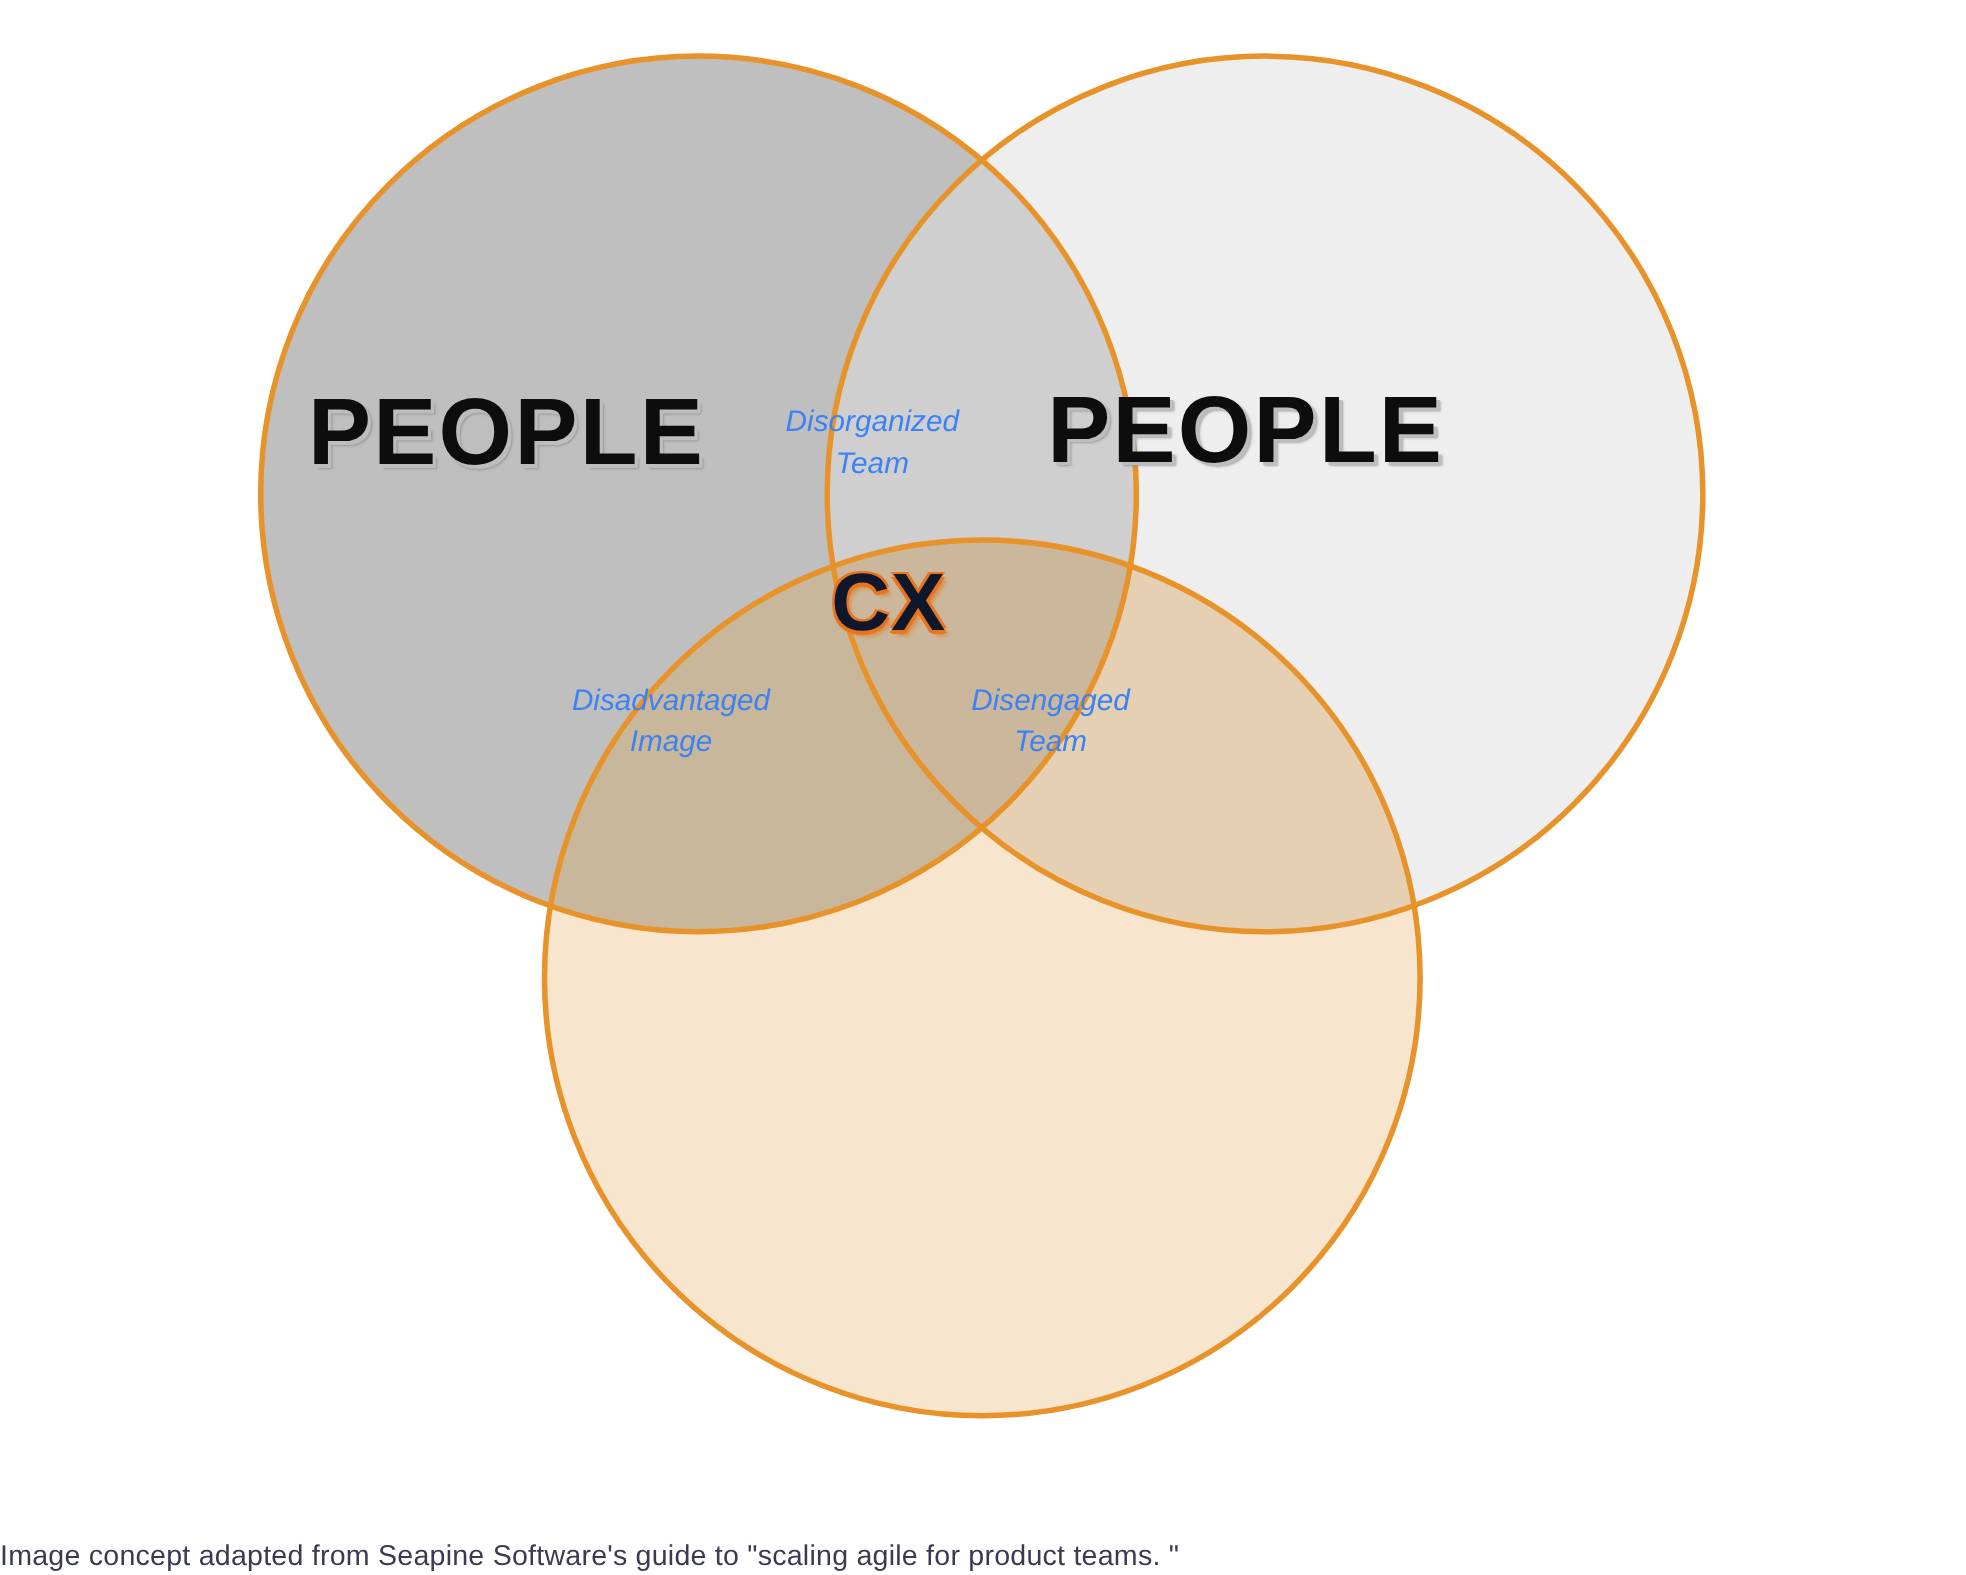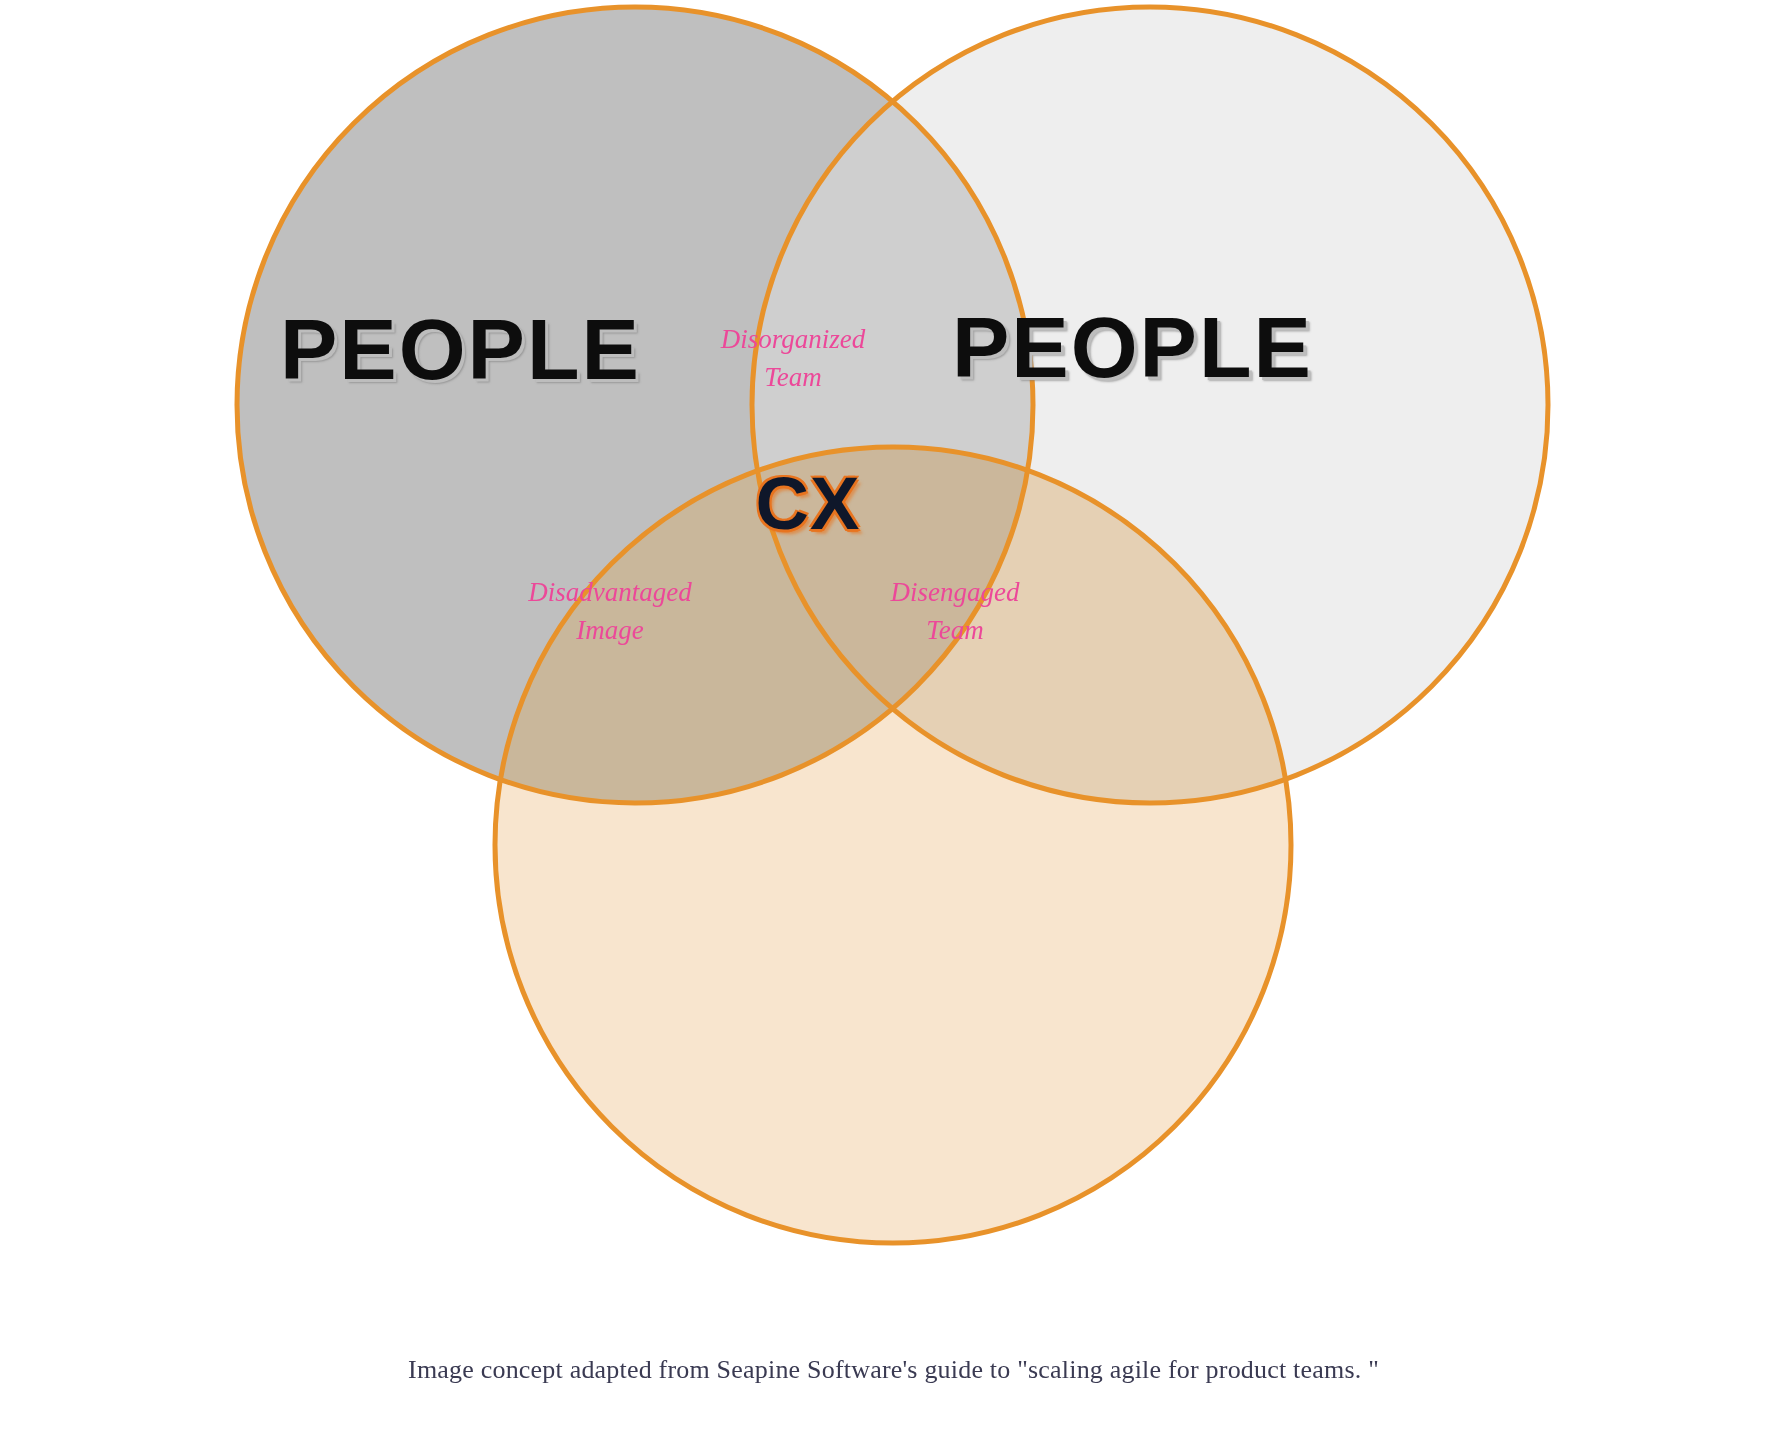--- a/index.html
+++ b/index.html
@@ -13,20 +13,21 @@
     height: 1432px;
     overflow: hidden;
     font-family: "Liberation Sans", sans-serif;
   }
 
   #diagram-root {
     position: relative;
     width: 1787px;
     height: 1028px;
     background: #ffffff;
+    margin-top: 44px;
   }
 
   
   .venn-stage {
     position: absolute;
     left: 0;
     top: 0;
     width: 1787px;
     height: 1340px;
   }
@@ -54,26 +55,26 @@
        4px 4px 2px rgba(120,120,120,0.55);
     user-select: none;
   }
 
   #label-people  { left: 280px;  top: 300px; }
   #label-product { left: 952px;  top: 298px; }
   #label-process { left: 600px;  top: 795px; }
 
   .overlap-label {
     position: absolute;
-    font-family: Liberation Serif, serif;
+    font-family: Liberation Sans, sans-serif;
     font-style: italic;
     font-weight: normal;
     font-size: 27px;
     line-height: 1.42;
-    color: #ec4899;
+    color: #3b82f6;
     text-align: center;
     white-space: pre-line;
     user-select: none;
   }
 
   #label-disorganized {
     left: 700px;
     top: 320px;
     width: 186px;
   }
@@ -108,22 +109,21 @@
        4px  5px 3px rgba(232,116,31,0.55);
     user-select: none;
   }
 
   
   #caption {
     position: absolute;
     left: 0;
     top: 1355px;
     width: 1787px;
-    text-align: center;
-    font-family: Liberation Serif, serif;
+    font-family: Liberation Sans, sans-serif;
     font-size: 26px;
     font-weight: normal;
     color: #3a3a52;
     letter-spacing: 0.2px;
     user-select: none;
   }
 </style>
 </head>
 <body>
 

